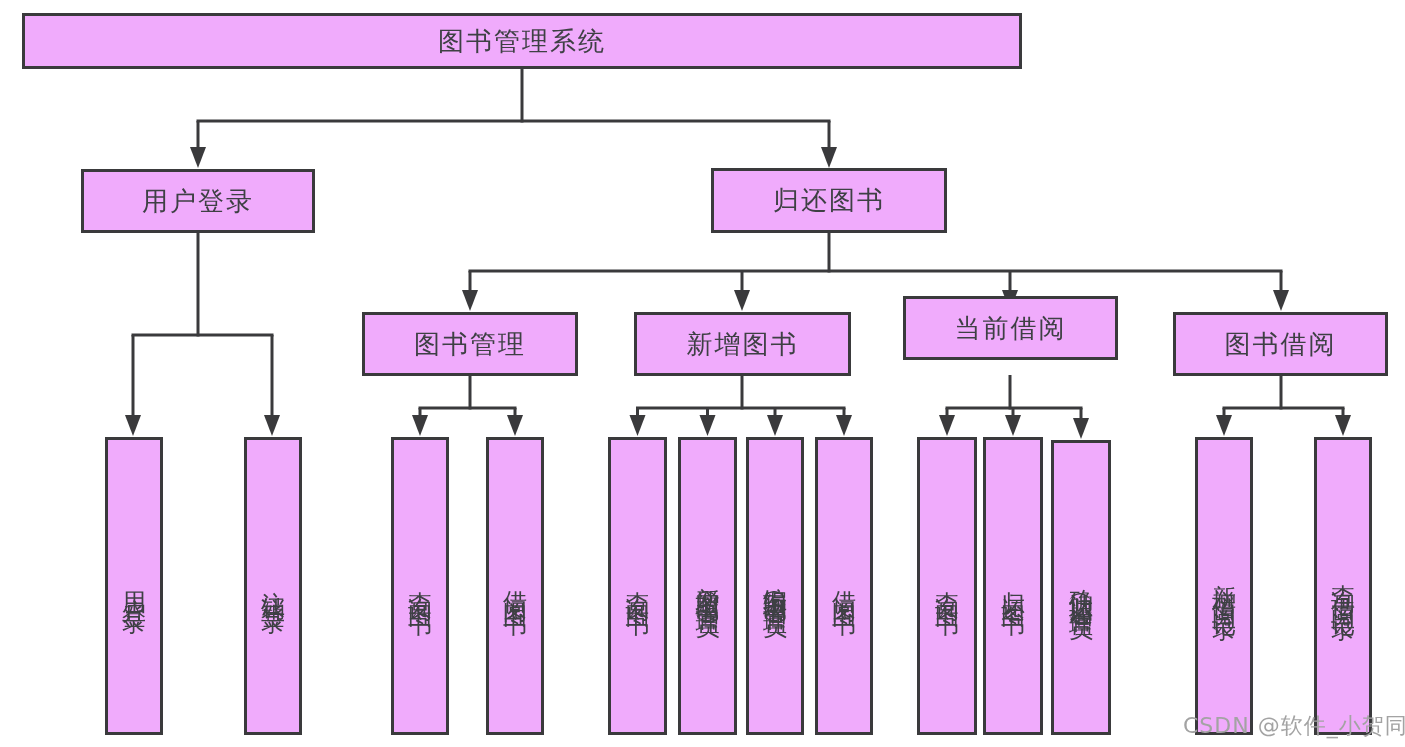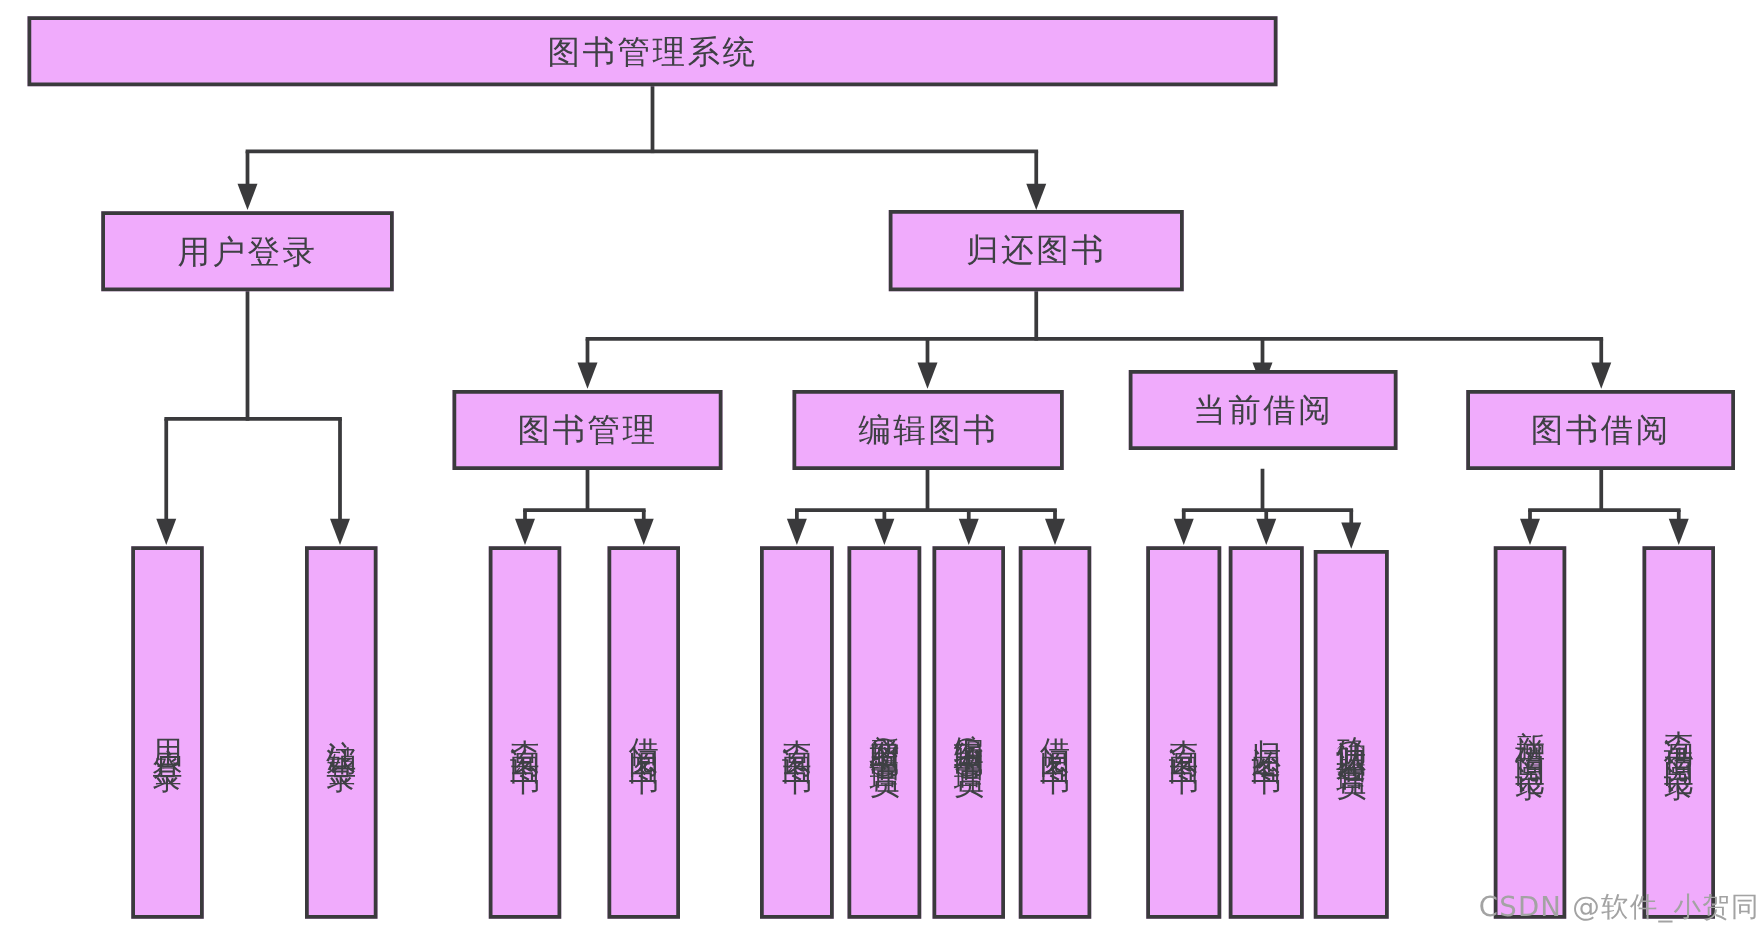--- a/index.html
+++ b/index.html
@@ -112,21 +112,21 @@
     <span class="hlabel">用户登录</span>
   </div>
   <div class="box" style="left:711px;top:168px;width:236px;height:65px">
     <span class="hlabel">归还图书</span>
   </div>
 
   <div class="box" style="left:362px;top:312px;width:216px;height:64px">
     <span class="hlabel">图书管理</span>
   </div>
   <div class="box" style="left:634px;top:312px;width:217px;height:64px">
-    <span class="hlabel">编辑图书</span>
+    <span class="hlabel">新增图书</span>
   </div>
   <div class="box" style="left:903px;top:296px;width:215px;height:64px">
     <span class="hlabel">当前借阅</span>
   </div>
   <div class="box" style="left:1173px;top:312px;width:215px;height:64px">
     <span class="hlabel">图书借阅</span>
   </div>
 
   <div class="box" style="left:105px;top:437px;width:58px;height:298px">
     <span class="vlabel">用户登录</span>

